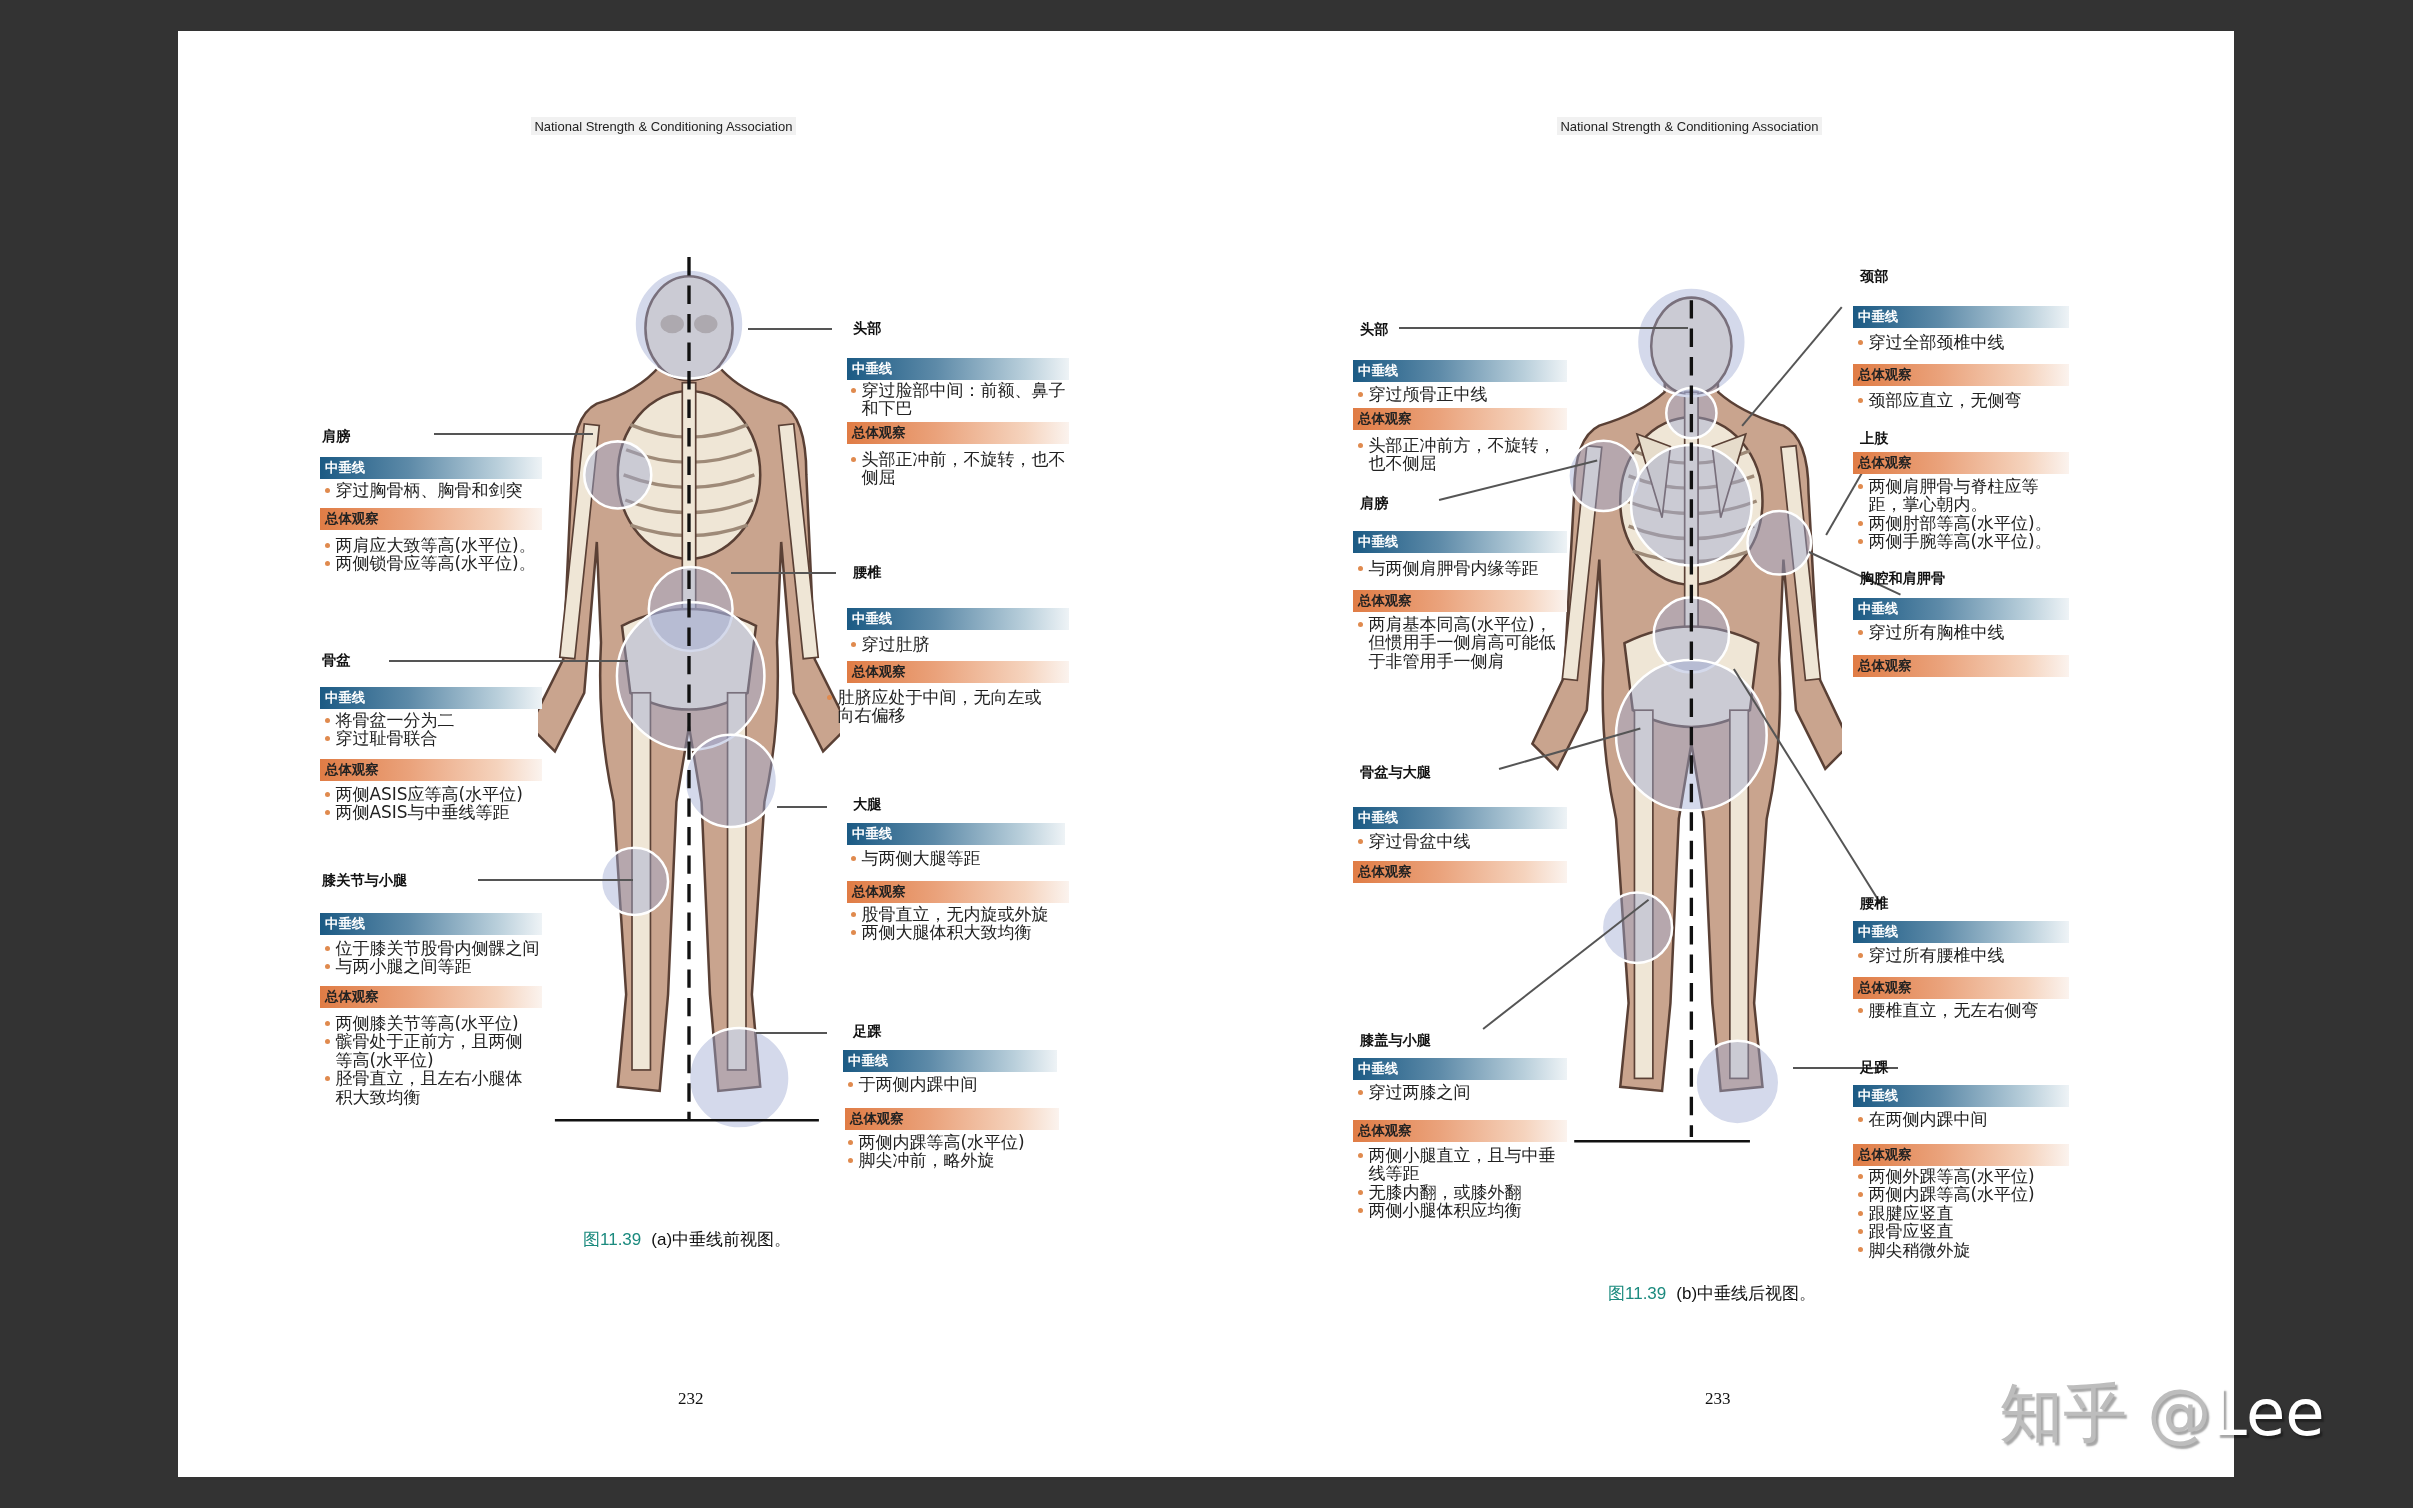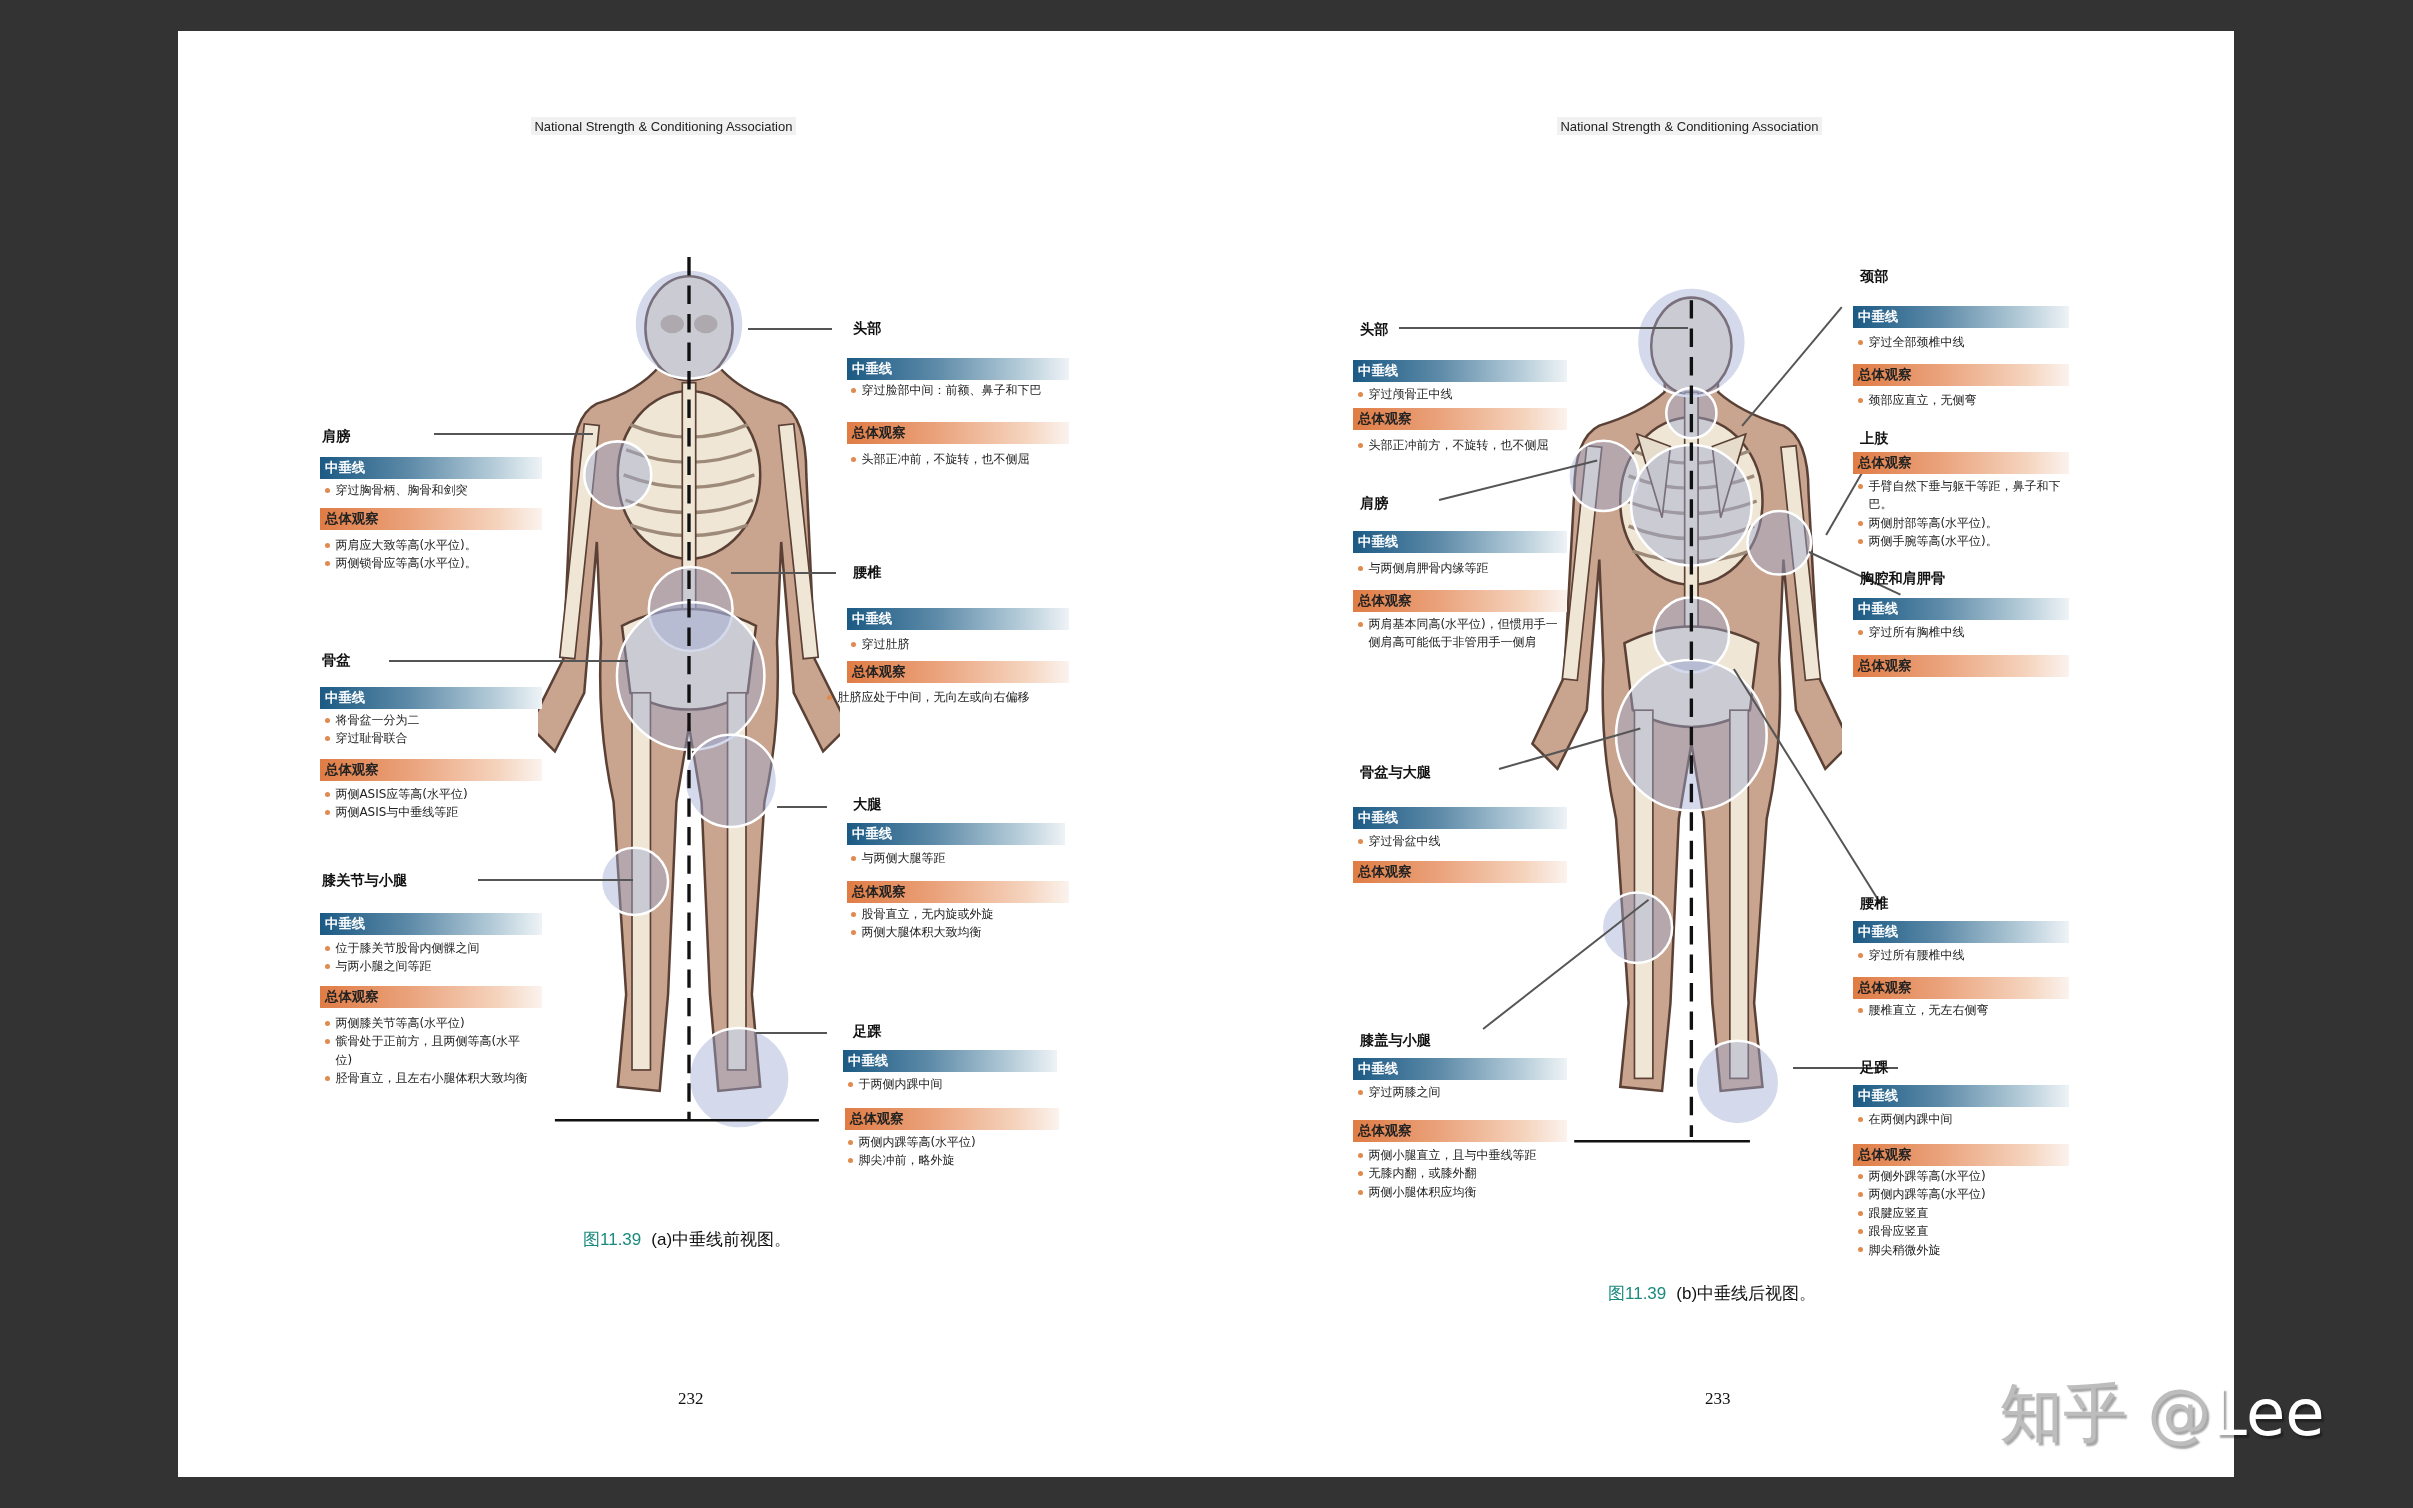--- a/index.html
+++ b/index.html
@@ -7,21 +7,21 @@
   .page{position:absolute;top:31px;height:1446px;background:#ffffff;}
   #page-left{left:178px;width:1028px;}
   #page-right{left:1206px;width:1028px;}
   .running-head{position:absolute;top:86px;font-family:"Liberation Sans",sans-serif;font-size:13px;color:#222;background:#f1f1f1;padding:1.7px 3.4px;white-space:nowrap;}
   .title-bar{position:absolute;top:130px;height:46px;background:#046a96;color:#fff;font-weight:bold;font-size:23.5px;display:flex;align-items:center;justify-content:center;letter-spacing:0.8px;}
   .label{position:absolute;font-weight:bold;font-size:14.2px;color:#111;white-space:nowrap;}
   .leader{position:absolute;height:1.7px;background:#555;transform-origin:0 50%;}
   .band{position:absolute;height:22px;color:#fff;font-weight:bold;font-size:13.4px;line-height:22px;padding-left:5px;box-sizing:border-box;}
   .band.blue{background:linear-gradient(90deg,#1b5a84 0%,#5d8aa8 40%,#b9cfdb 80%,#eef3f6 100%);}
   .band.orange{background:linear-gradient(90deg,#e07c45 0%,#eaa27b 40%,#f5d3bd 80%,#fbf3ee 100%);color:#222;}
-  .items{position:absolute;margin:0;padding:0;list-style:none;font-size:12px;line-height:18.4px;color:#222;}
+  .items{position:absolute;margin:0;padding:0;list-style:none;font-size:17px;line-height:18.4px;color:#222;}
   .items li{position:relative;padding-left:13.4px;}
   .items li::before{content:"";position:absolute;left:2.5px;top:6.7px;width:5px;height:5px;border-radius:50%;background:#e08a4e;}
   .caption{position:absolute;font-size:17px;color:#111;white-space:nowrap;font-family:"Liberation Sans",sans-serif;}
   .caption .fig{color:#1b8a7e;margin-right:10px;}
   .page-num{position:absolute;top:1358px;font-family:"Liberation Serif",serif;font-size:17px;color:#111;}
   .figure{position:absolute;}
   .watermark{position:absolute;left:1999px;top:1370px;font-size:64px;color:#bdbdbd;white-space:nowrap;font-family:"DejaVu Sans",sans-serif;text-shadow:2.5px 2.5px 1.7px rgba(0,0,0,0.35);}
   .watermark .w2{color:#ffffff;}
 </style>
 </head>
@@ -256,21 +256,21 @@
     <li>穿过全部颈椎中线</li>
   </ul>
   <div class="band orange" style="left:647px;top:333px;width:216px;">总体观察</div>
   <ul class="items" style="left:649px;top:360px;width:216px;">
     <li>颈部应直立，无侧弯</li>
   </ul>
 
   <div class="label" style="left:654px;top:398px;">上肢</div>
   <div class="band orange" style="left:647px;top:421px;width:216px;">总体观察</div>
   <ul class="items" style="left:649px;top:446px;width:216px;">
-    <li>手臂自然下垂与躯干等距，鼻子和下巴。</li>
+    <li>两侧肩胛骨与脊柱应等距，掌心朝内。</li>
     <li>两侧肘部等高(水平位)。</li>
     <li>两侧手腕等高(水平位)。</li>
   </ul>
 
   <div class="label" style="left:654px;top:538px;">胸腔和肩胛骨</div>
   <div class="band blue" style="left:647px;top:567px;width:216px;">中垂线</div>
   <ul class="items" style="left:649px;top:592px;width:216px;">
     <li>穿过所有胸椎中线</li>
   </ul>
   <div class="band orange" style="left:647px;top:624px;width:216px;">总体观察</div>

